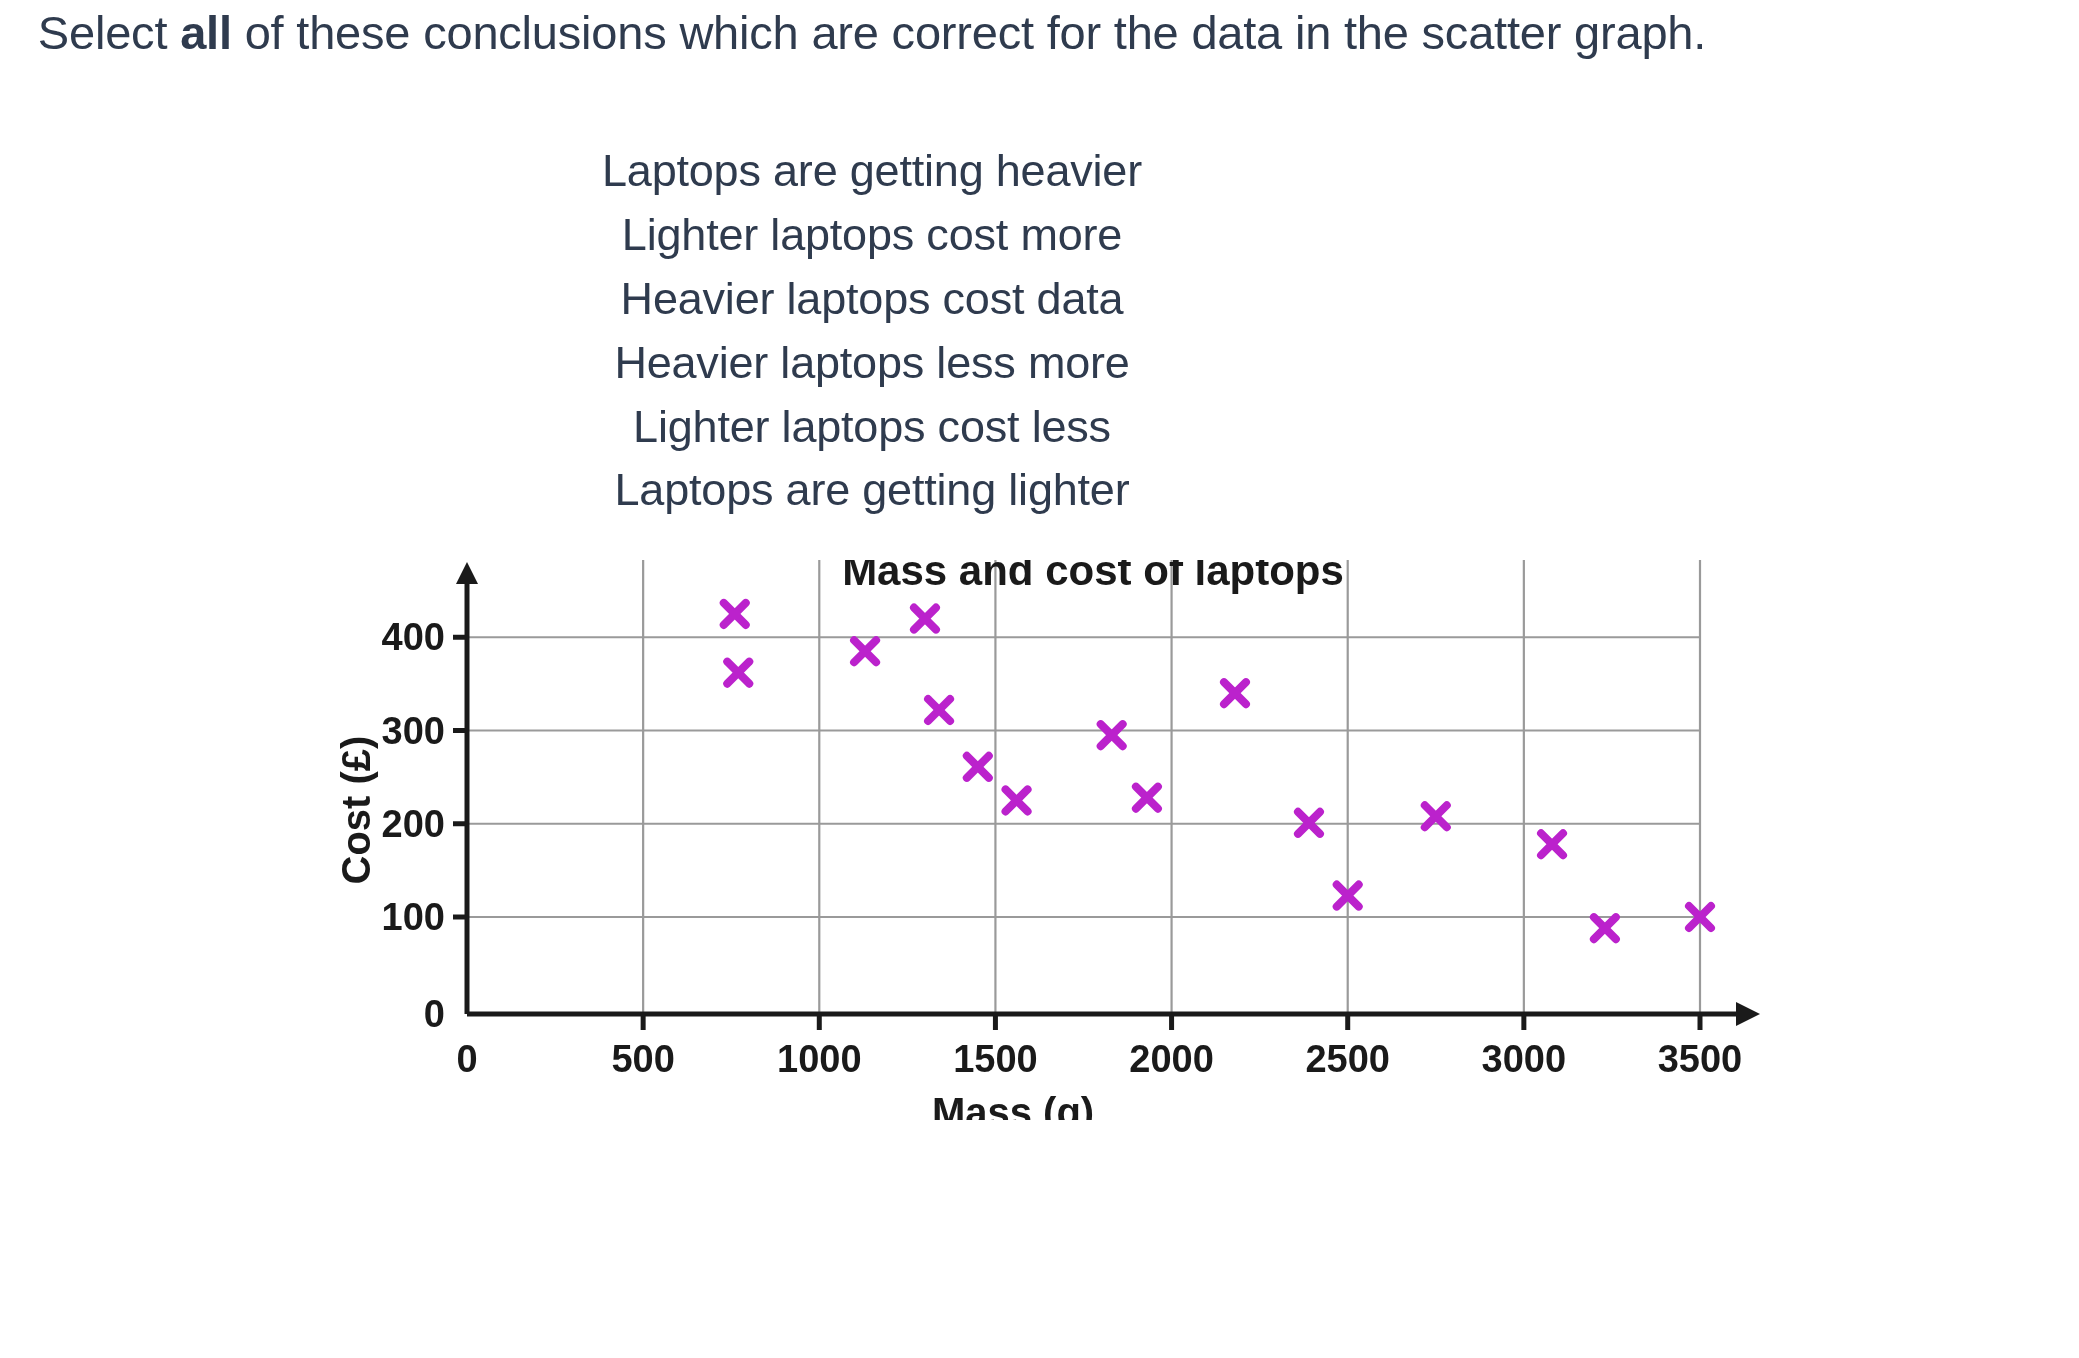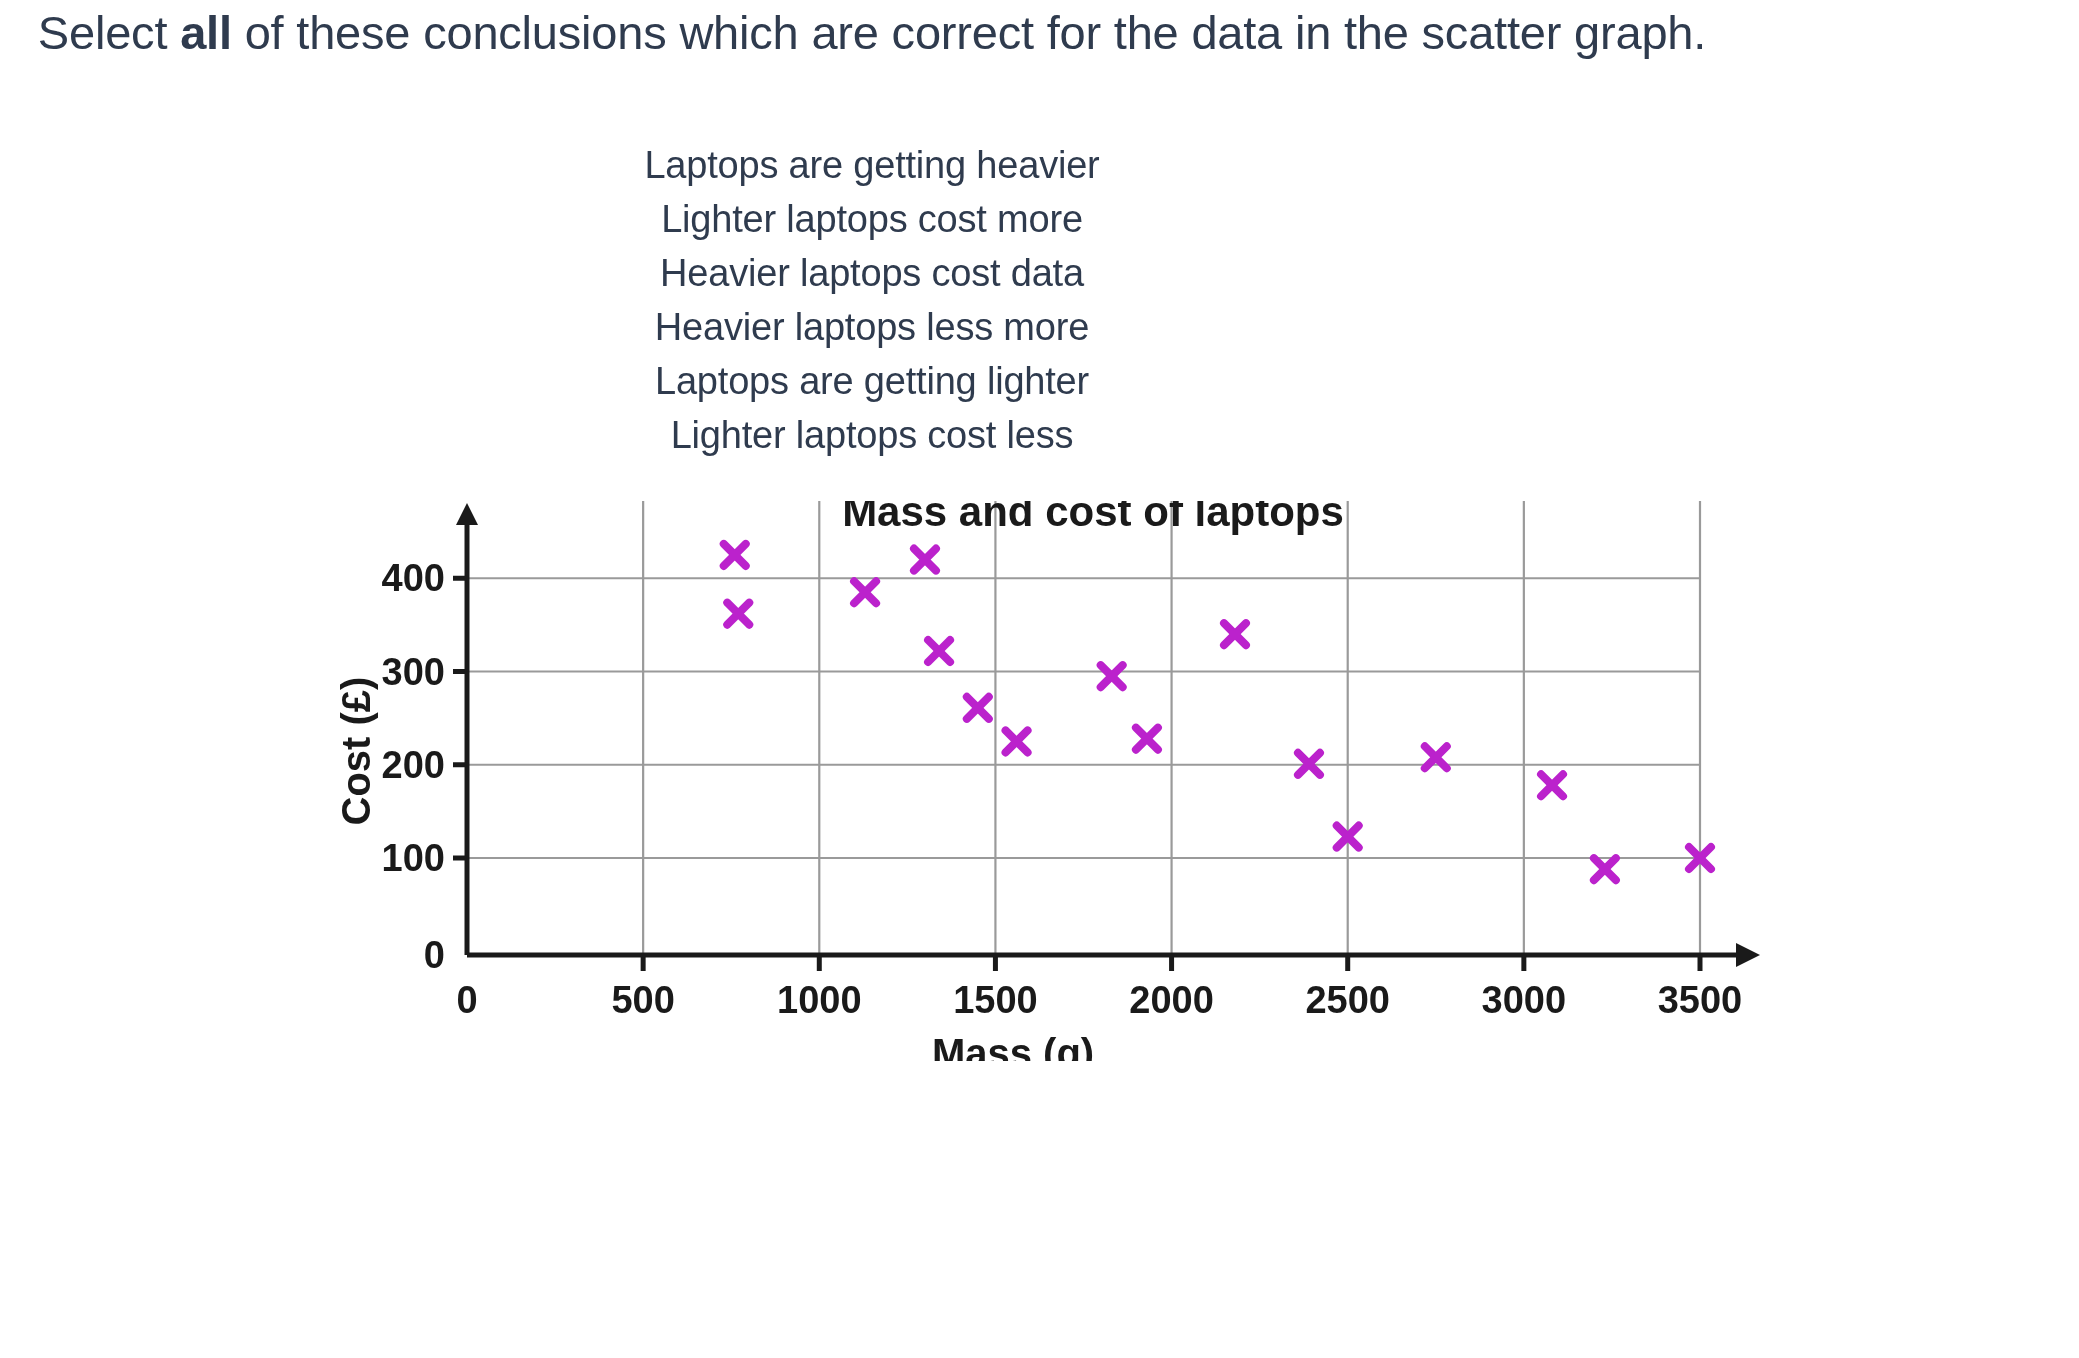--- a/index.html
+++ b/index.html
@@ -33,21 +33,21 @@
   }
   .question-heading b {
     font-weight: 700;
   }
 
   .options-list {
     margin-top: 78px;
     text-align: center;
   }
   .option-item {
-    font-size: 38px;
+    font-size: 45px;
     line-height: 1.42;
     color: #2f3b4e;
     font-weight: 400;
     letter-spacing: -0.2px;
   }
 
   
   .chart-wrapper {
     position: relative;
     width: 2079px;
@@ -65,22 +65,22 @@
 
 <div class="question-block">
 
   <div class="question-heading"><span>Select </span><b>all</b><span> of these conclusions which are correct for the data in the scatter graph.</span></div>
 
   <div class="options-list">
     <div class="option-item">Laptops are getting heavier</div>
     <div class="option-item">Lighter laptops cost more</div>
     <div class="option-item">Heavier laptops cost data</div>
     <div class="option-item">Heavier laptops less more</div>
+    <div class="option-item">Lighter laptops cost less</div>
     <div class="option-item">Laptops are getting lighter</div>
-    <div class="option-item">Lighter laptops cost less</div>
   </div>
 </div>
 
 <div class="chart-wrapper">
   <svg class="chart-svg" id="chart-svg" width="2079" height="560" viewBox="0 0 2079 560">
       <g>
         <line x1="467" x2="1700" y1="357" y2="357" stroke="#9a9a9a" stroke-width="2.2"></line>
         <line x1="467" x2="1700" y1="263.75" y2="263.75" stroke="#9a9a9a" stroke-width="2.2"></line>
         <line x1="467" x2="1700" y1="170.5" y2="170.5" stroke="#9a9a9a" stroke-width="2.2"></line>
         <line x1="467" x2="1700" y1="77.25" y2="77.25" stroke="#9a9a9a" stroke-width="2.2"></line>

